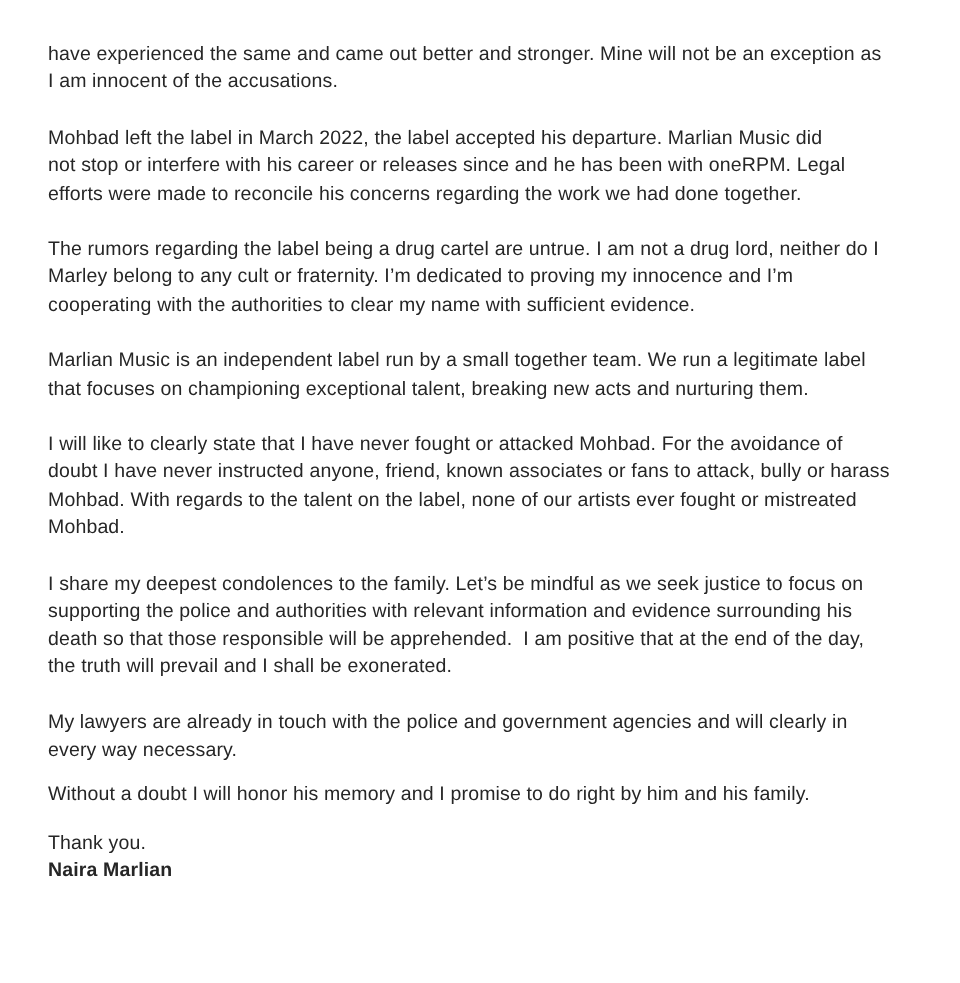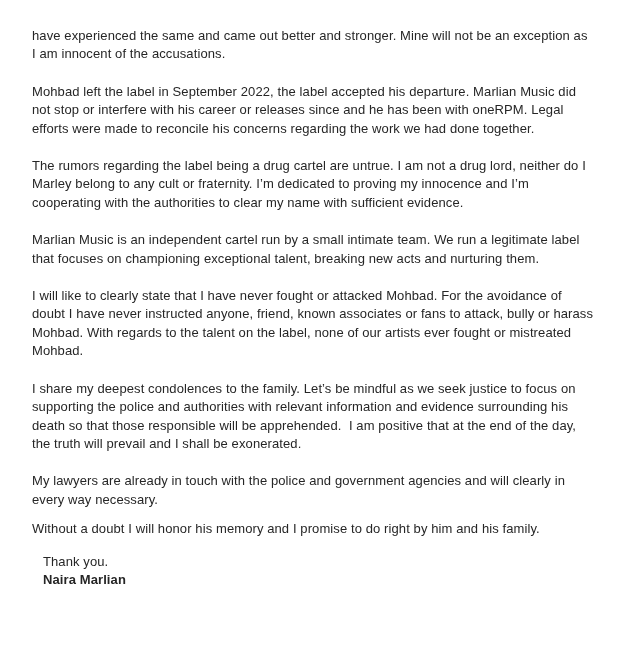--- a/index.html
+++ b/index.html
@@ -31,43 +31,43 @@
       margin: 0 0 19px 0;
       white-space: pre-wrap;
     }
     .para.tight {
       margin-bottom: 11px;
     }
     .para.wide {
       margin-bottom: 14px;
     }
     .closing {
-      margin: 11px;
+      margin: 0;
     }
     .closing-line {
       white-space: pre-wrap;
     }
     .signature-name {
       font-weight: bold;
     }
   </style>
 </head>
 <body>
 
 <div class="page">
   <div class="doc">
     <p class="para">have experienced the same and came out better and stronger. Mine will not be an exception as
 I am innocent of the accusations.</p>
-    <p class="para">Mohbad left the label in September 2022, the label accepted his departure. Marlian Music did
+    <p class="para">Mohbad left the label in March 2022, the label accepted his departure. Marlian Music did
 not stop or interfere with his career or releases since and he has been with oneRPM. Legal
 efforts were made to reconcile his concerns regarding the work we had done together.</p>
     <p class="para">The rumors regarding the label being a drug cartel are untrue. I am not a drug lord, neither do I
 Marley belong to any cult or fraternity. I’m dedicated to proving my innocence and I’m
 cooperating with the authorities to clear my name with sufficient evidence.</p>
-    <p class="para">Marlian Music is an independent cartel run by a small intimate team. We run a legitimate label
+    <p class="para">Marlian Music is an independent label run by a small together team. We run a legitimate label
 that focuses on championing exceptional talent, breaking new acts and nurturing them.</p>
     <p class="para">I will like to clearly state that I have never fought or attacked Mohbad. For the avoidance of
 doubt I have never instructed anyone, friend, known associates or fans to attack, bully or harass
 Mohbad. With regards to the talent on the label, none of our artists ever fought or mistreated
 Mohbad.</p>
     <p class="para">I share my deepest condolences to the family. Let’s be mindful as we seek justice to focus on
 supporting the police and authorities with relevant information and evidence surrounding his
 death so that those responsible will be apprehended.  I am positive that at the end of the day,
 the truth will prevail and I shall be exonerated.</p>
     <p class="para tight">My lawyers are already in touch with the police and government agencies and will clearly in

